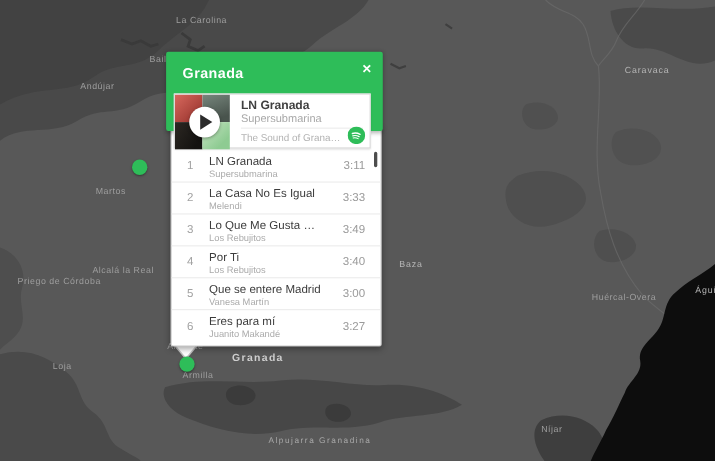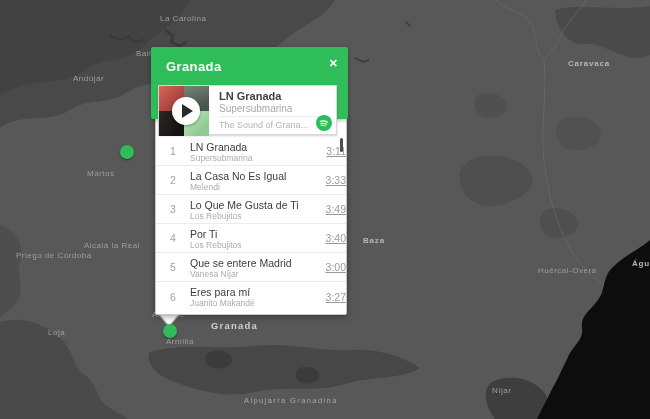--- a/index.html
+++ b/index.html
@@ -4,21 +4,21 @@
 <style>
   html,body{margin:0;padding:0;}
   body{width:650px;height:419px;position:relative;overflow:hidden;
        background:#585858;font-family:"Liberation Sans",sans-serif;
        -webkit-font-smoothing:antialiased;}
   #map{position:absolute;inset:0;}
   #terrain{position:absolute;left:0;top:0;z-index:0;}
   
   .lbl{position:absolute;z-index:1;font-size:8px;color:#9e9e9e;letter-spacing:.5px;
        white-space:nowrap;padding-left:12px;}
-  .lbl.med{color:#b7b7b7;font-weight:bold;letter-spacing:.8px;}
+  .lbl.med{color:#b7b7b7;font-weight:normal;letter-spacing:.8px;}
   .lbl.big{font-size:9.5px;color:#cfcfcf;font-weight:bold;letter-spacing:1.2px;margin-left:48px;}
   .lbl.region{letter-spacing:1.4px;font-size:7.5px;color:#a8a8a8;text-align:center;}
   
   .marker{position:absolute;width:14px;height:14px;border-radius:50%;
           background:#2ebd59;box-shadow:0 1px 2px rgba(0,0,0,.4);}
   #marker-jaen{left:120px;top:145px;z-index:2;}
   #marker-granada{left:163px;top:324px;z-index:9;}
   
   .tail{position:absolute;left:158px;top:313px;z-index:5;width:0;height:0;}
   .tail .t-border{position:absolute;left:-1px;top:0;border-left:12px solid transparent;
@@ -30,21 +30,21 @@
          box-shadow:0 2px 6px rgba(0,0,0,.35);}
   .rows{position:absolute;left:0;top:20px;right:0;}
   .row{position:relative;height:29px;display:flex;align-items:center;
        border-bottom:1px solid #ebebeb;box-sizing:border-box;cursor:pointer;}
   .row:last-child{border-bottom:none;}
   .num{width:34px;text-align:center;font-size:10.5px;color:#a2a2a2;flex:none;}
   .tinfo{flex:1;min-width:0;padding-top:1px;}
   .ttitle{display:block;font-size:10.5px;color:#3c3c3c;line-height:12px;
           white-space:nowrap;overflow:hidden;text-overflow:ellipsis;}
   .tartist{display:block;font-size:8.5px;color:#ababab;line-height:10px;}
-  .tdur{width:40px;text-align:right;font-size:10.5px;color:#9a9a9a;flex:none;text-decoration:underline;}
+  .tdur{width:40px;padding-right:14px;text-align:right;font-size:10.5px;color:#9a9a9a;flex:none;}
   .scrollthumb{position:absolute;right:3px;top:21px;width:3px;height:14px;
                border-radius:2px;background:#4d4d4d;}
   .green-panel{position:absolute;left:151px;top:47px;width:197px;height:72px;z-index:7;
                background:#2ebd59;border-radius:2px;box-shadow:0 1px 4px rgba(0,0,0,.3);}
   .popup-title{position:absolute;left:15px;top:12px;font-size:13px;font-weight:bold;
                color:#fff;letter-spacing:.4px;}
   .popup-close{position:absolute;right:10px;top:9px;font-size:11px;font-weight:bold;
                color:#fff;cursor:pointer;line-height:14px;}
   .player-card{position:absolute;left:158px;top:85px;width:179px;height:50px;z-index:8;
                background:#fff;border:1px solid #d7d7d7;box-sizing:border-box;
@@ -168,21 +168,21 @@
       <span class="tinfo">
         <span class="ttitle">Por Ti</span>
         <span class="tartist">Los Rebujitos</span>
       </span>
       <span class="tdur">3:40</span>
     </div>
     <div class="row">
       <span class="num">5</span>
       <span class="tinfo">
         <span class="ttitle">Que se entere Madrid</span>
-        <span class="tartist">Vanesa Níjar</span>
+        <span class="tartist">Vanesa Martín</span>
       </span>
       <span class="tdur">3:00</span>
     </div>
     <div class="row">
       <span class="num">6</span>
       <span class="tinfo">
         <span class="ttitle">Eres para mí</span>
         <span class="tartist">Juanito Makandé</span>
       </span>
       <span class="tdur">3:27</span>

